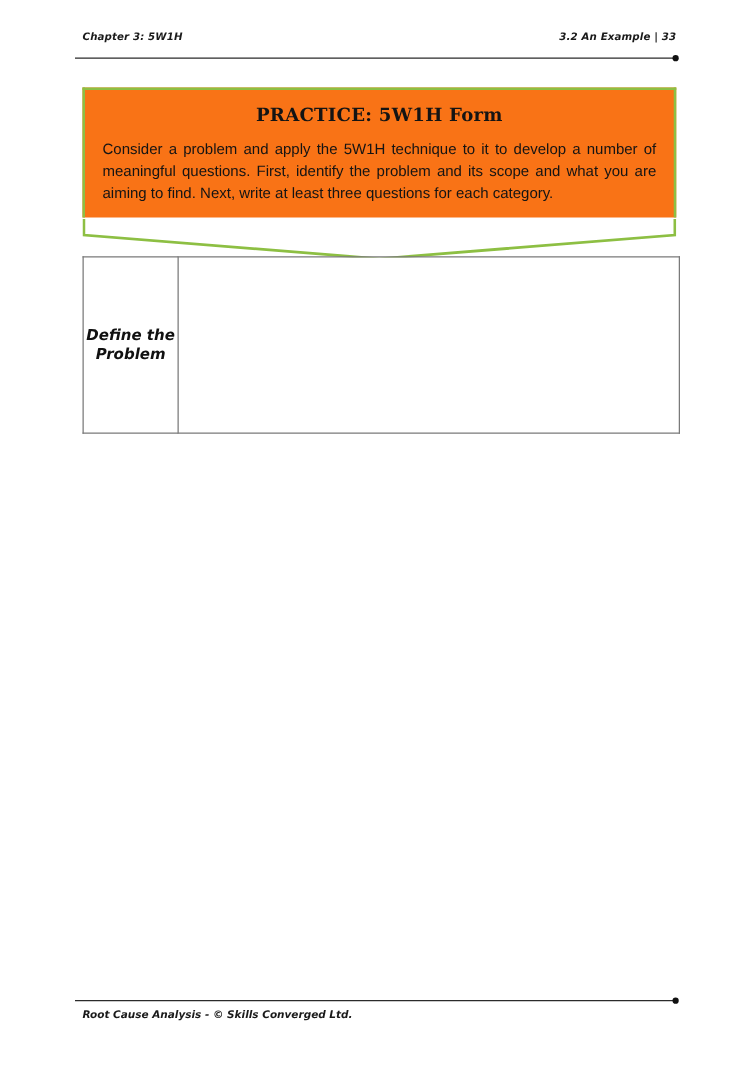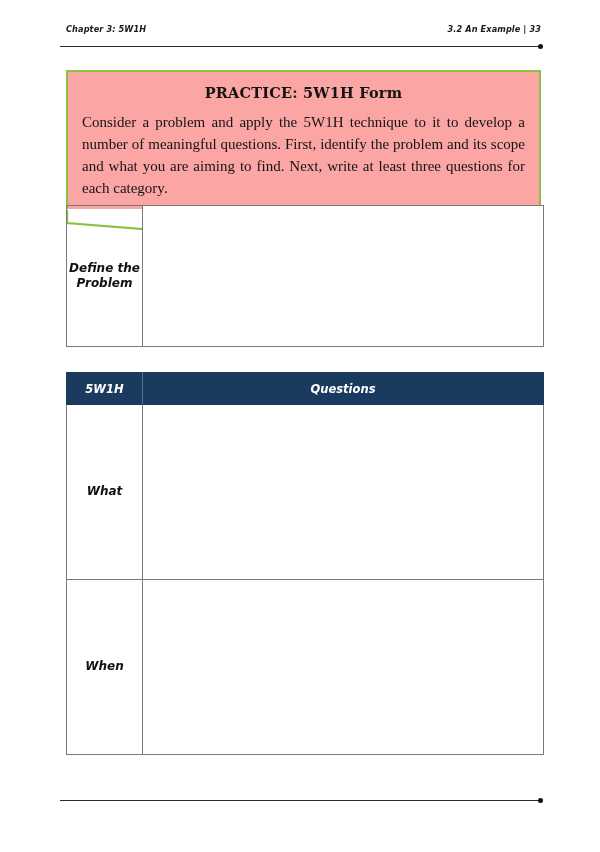--- a/index.html
+++ b/index.html
@@ -74,36 +74,36 @@
   
   .callout {
     position: absolute;
     left: 66px;
     top: 70px;
     width: 475px;
   }
   .callout-body {
     border: 2.2px solid #8DBF43;
     border-bottom: none;
-    background: #fca5a5;
+    background: #f97316;
     box-sizing: border-box;
     padding: 12px 14px 10px 14px;
   }
   .callout-title {
     text-align: center;
     font-family: "DejaVu Serif", serif;
     font-size: 14.5px;
     font-weight: bold;
     color: #141414;
     letter-spacing: 0.2px;
     margin: 0 0 10px 0;
   }
   .callout-text {
-    font-family: Liberation Serif, serif;
-    font-size: 15px;
+    font-family: Liberation Sans, sans-serif;
+    font-size: 12px;
     line-height: 1.47;
     color: #141414;
     text-align: justify;
     margin: 0;
   }
   .callout-point {
     display: block;
     width: 475px;
     height: 34px;
   }
@@ -197,37 +197,20 @@
 
   <table class="form-table" id="define-table">
     <tbody>
       <tr>
         <td class="col-label row-label">Define the<br>Problem</td>
         <td class="col-field blank-cell"></td>
       </tr>
     </tbody>
   </table>
 
-  <table class="form-table" id="matrix-table">
-    <thead>
-      <tr>
-        <th class="col-label th-label">5W1H</th>
-        <th class="col-field th-questions">Questions</th>
-      </tr>
-    </thead>
-    <tbody>
-      <tr>
-        <td class="col-label row-label">What</td>
-        <td class="col-field blank-cell"></td>
-      </tr>
-      <tr>
-        <td class="col-label row-label">When</td>
-        <td class="col-field blank-cell"></td>
-      </tr>
-    </tbody>
-  </table>
 
   <div class="rule-wrap bottom">
     <div class="rule-line"></div>
     <div class="rule-dot"></div>
   </div>
+  <span class="footer-text">Root Cause Analysis - © Skills Converged Ltd.</span>
 
 </div>
 
 </body></html>

